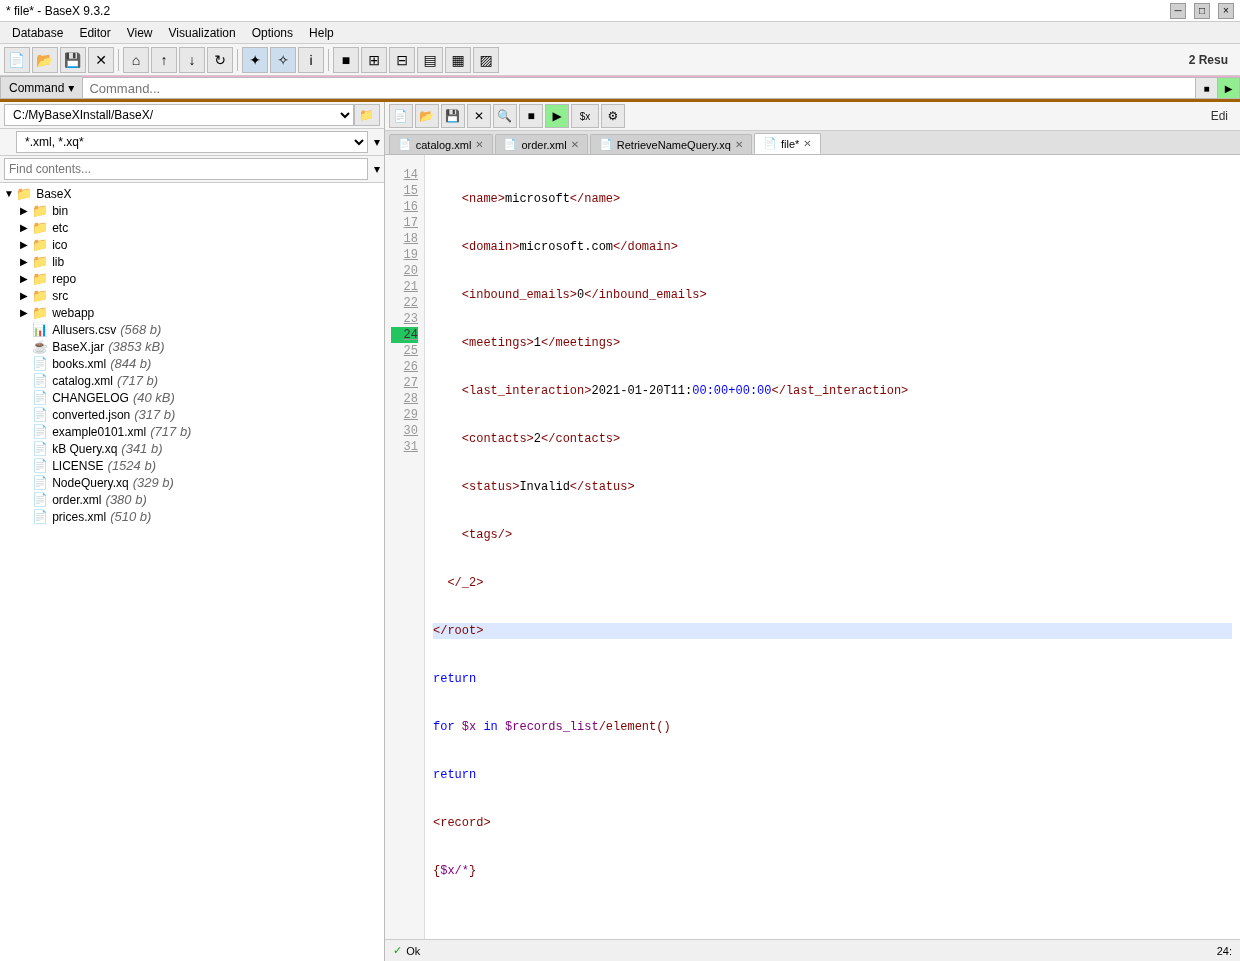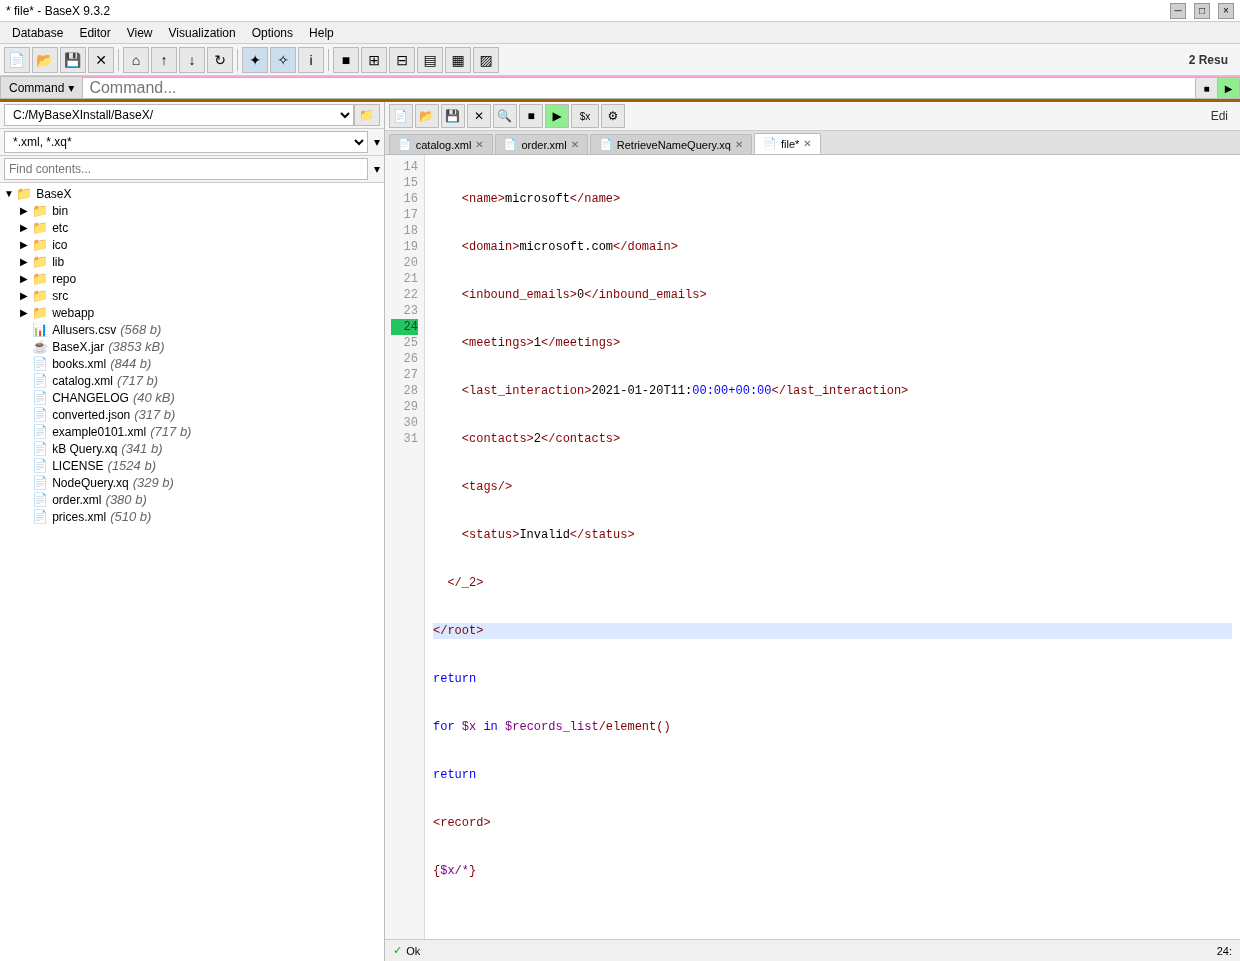--- a/index.html
+++ b/index.html
@@ -16,21 +16,21 @@
     
     
     .toolbar { background: #f5f5f5; border-bottom: 1px solid #ccc; display: flex; align-items: center; height: 32px; padding: 2px 4px; gap: 2px; }
     .tb-btn { width: 26px; height: 26px; background: #e8e8e8; border: 1px solid #bbb; cursor: pointer; display: flex; align-items: center; justify-content: center; font-size: 14px; }
     .tb-sep { width: 1px; height: 22px; background: #bbb; margin: 0 2px; }
     .tb-right { margin-left: auto; font-size: 12px; font-weight: bold; color: #333; padding-right: 8px; }
     
     
     .command-bar { background: #f9a8d4; border-bottom: 3px solid #a16207; display: flex; align-items: flex-end; height: 26px; }
     .cmd-label { background: #e0e0e0; border: 1px solid #bbb; border-right: none; padding: 2px 8px; height: 100%; display: flex; align-items: center; font-size: 12px; min-width: 70px; }
-    .cmd-input { flex: 1; border: 1px solid #bbb; padding: 2px 6px; font-size: 16px; height: 22px; }
+    .cmd-input { flex: 1; border: 1px solid #bbb; padding: 2px 6px; font-size: 13px; height: 22px; }
     .cmd-btn { width: 22px; height: 22px; background: #e8e8e8; border: 1px solid #bbb; border-left: none; cursor: pointer; display: flex; align-items: center; justify-content: center; font-size: 10px; }
     
     
     .main-content { display: flex; height: calc(961px - 22px - 22px - 32px - 26px); }
     
     
     .left-panel { width: 385px; display: flex; flex-direction: column; border-right: 1px solid #bbb; }
     .path-bar { display: flex; align-items: center; padding: 2px 4px; border-bottom: 1px solid #ccc; background: #f5f5f5; }
     .path-select { flex: 1; height: 22px; border: 1px solid #bbb; font-size: 12px; padding: 0 4px; background: #fff; }
     .path-btn { width: 26px; height: 22px; background: #e8e8e8; border: 1px solid #bbb; cursor: pointer; display: flex; align-items: center; justify-content: center; }
@@ -52,21 +52,21 @@
     .editor-tb-btn { width: 24px; height: 24px; background: #e8e8e8; border: 1px solid #bbb; cursor: pointer; display: flex; align-items: center; justify-content: center; font-size: 12px; }
     .editor-title { margin-left: auto; font-size: 12px; color: #333; padding-right: 8px; }
     
     .tabs-bar { display: flex; align-items: flex-end; background: #e0e0e0; border-bottom: 1px solid #bbb; padding: 2px 4px 0; gap: 2px; }
     .tab { display: flex; align-items: center; padding: 3px 8px; background: #d0d0d0; border: 1px solid #bbb; border-bottom: none; cursor: pointer; font-size: 11px; gap: 4px; border-radius: 2px 2px 0 0; }
     .tab.active { background: #fff; border-bottom: 1px solid #fff; z-index: 1; }
     .tab-close { font-size: 10px; cursor: pointer; color: #666; }
     .tab-icon { font-size: 11px; }
     
     .editor-area { flex: 1; background: #fff; overflow: auto; display: flex; font-family: 'Courier New', monospace; font-size: 12px; }
-    .line-numbers { background: #f5f5f5; border-right: 1px solid #ddd; padding: 4px 6px; min-width: 40px; text-align: right; color: #999; line-height: 16px; user-select: none; }
+    .line-numbers { background: #f5f5f5; border-right: 1px solid #ddd; padding: 12px 6px; min-width: 40px; text-align: right; color: #999; line-height: 16px; user-select: none; text-decoration: underline; }
     .editor-content { flex: 1; padding: 4px 8px; line-height: 16px; white-space: pre; overflow: auto; }
     .ln { height: 16px; display: block; }
     
     
     .status-bar { display: flex; align-items: center; padding: 2px 8px; background: #f0f0f0; border-top: 1px solid #ccc; height: 22px; font-size: 11px; }
     .status-ok { color: #00aa00; margin-right: 4px; }
     
     
     .xml-tag { color: #800000; }
     .xml-text { color: #000; }
@@ -133,21 +133,21 @@
   <div class="left-panel">
 
     <div class="path-bar">
       <select class="path-select">
         <option>C:/MyBaseXInstall/BaseX/</option>
       </select>
       <div class="path-btn">📁</div>
     </div>
 
     <div class="filter-bar">
-      <select class="filter-input" style="flex:1;">
+      <select class="filter-input" style="flex:1;margin-left:12px;">
         <option>*.xml, *.xq*</option>
       </select>
       <span style="margin-left:2px;">▾</span>
     </div>
 
     <div class="filter-bar">
       <input type="text" class="search-input-field" placeholder="Find contents..." style="">
       <span style="margin-left:2px;">▾</span>
     </div>
 
@@ -354,22 +354,22 @@
         <span class="ln">30</span>
         <span class="ln">31</span>
       </div>
       <div class="editor-content">
         <span class="ln"><span class="xml-tag">    &lt;name&gt;</span><span class="xml-text">microsoft</span><span class="xml-tag">&lt;/name&gt;</span></span>
         <span class="ln"><span class="xml-tag">    &lt;domain&gt;</span><span class="xml-text">microsoft.com</span><span class="xml-tag">&lt;/domain&gt;</span></span>
         <span class="ln"><span class="xml-tag">    &lt;inbound_emails&gt;</span><span class="xml-text">0</span><span class="xml-tag">&lt;/inbound_emails&gt;</span></span>
         <span class="ln"><span class="xml-tag">    &lt;meetings&gt;</span><span class="xml-text">1</span><span class="xml-tag">&lt;/meetings&gt;</span></span>
         <span class="ln"><span class="xml-tag">    &lt;last_interaction&gt;</span><span class="xml-text">2021-01-20T11:</span><span style="color:#0000ff;">00:00+00:00</span><span class="xml-tag">&lt;/last_interaction&gt;</span></span>
         <span class="ln"><span class="xml-tag">    &lt;contacts&gt;</span><span class="xml-text">2</span><span class="xml-tag">&lt;/contacts&gt;</span></span>
+        <span class="ln"><span class="xml-tag">    &lt;status&gt;</span><span class="xml-text">Invalid</span><span class="xml-tag">&lt;/status&gt;</span></span>
         <span class="ln"><span class="xml-tag">    &lt;tags/&gt;</span></span>
-        <span class="ln"><span class="xml-tag">    &lt;status&gt;</span><span class="xml-text">Invalid</span><span class="xml-tag">&lt;/status&gt;</span></span>
         <span class="ln"><span class="xml-tag">  &lt;/_2&gt;</span></span>
         <span class="ln" style="background:#dce8ff;"><span class="xml-tag">&lt;/root&gt;</span></span>
         <span class="ln"><span class="xml-keyword">return</span></span>
         <span class="ln"><span class="xml-keyword">for</span> <span class="xml-var">$x</span> <span class="xml-keyword">in</span> <span class="xml-var">$records_list</span><span class="xml-tag">/element()</span></span>
         <span class="ln"><span class="xml-keyword">return</span></span>
         <span class="ln"><span class="xml-tag">&lt;record&gt;</span></span>
         <span class="ln"><span class="xml-tag">{</span><span class="xml-var">$x/*</span><span class="xml-tag">}</span></span>
         
         
       </div>

